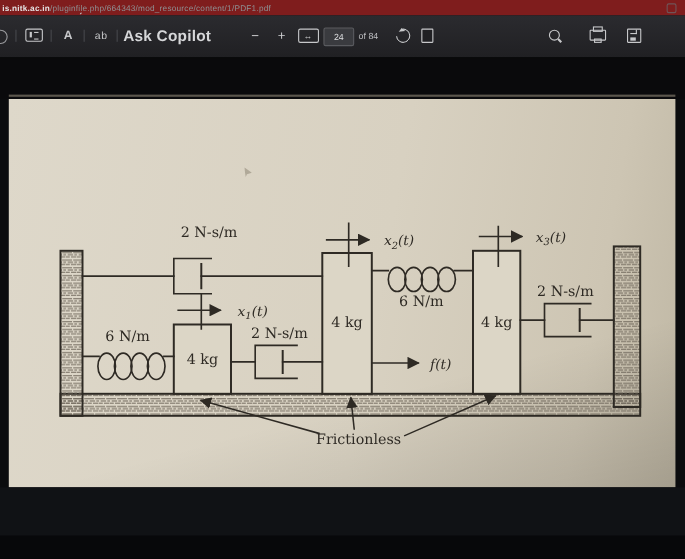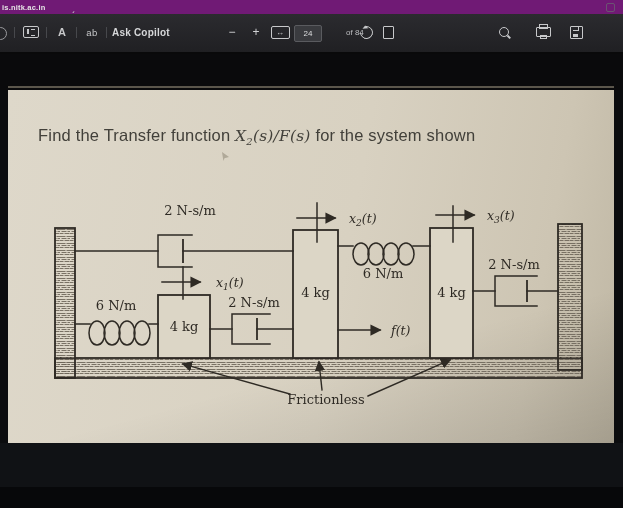--- a/index.html
+++ b/index.html
@@ -1,42 +1,42 @@
 <!DOCTYPE html>
 <html><head>
 <meta charset="utf-8">
 <style>
   html,body{margin:0;padding:0;background:#000;}
   .screen{position:relative;width:623px;height:508px;background:#0b0c0e;overflow:hidden;
           font-family:"Liberation Sans",sans-serif;-webkit-font-smoothing:antialiased;}
   
-  .addressbar{position:absolute;left:0;top:0;width:623px;height:14px;background:#701a75;
+  .addressbar{position:absolute;left:0;top:0;width:623px;height:14px;background:#7f1d1d;
               display:flex;align-items:center;font-size:7.5px;letter-spacing:.2px;}
   .addr-host{color:#e6e6e6;font-weight:bold;margin-left:2px;}
   .addr-path{color:#8f9093;}
   .addr-partial{position:absolute;right:8px;top:3px;width:7px;height:7px;border:1px solid #6a6c70;border-radius:2px;opacity:.7;}
   .toolbar{position:absolute;left:0;top:14px;width:623px;height:38px;
            background:linear-gradient(#2b2b2f,#202023);border-bottom:2px solid #09090a;}
   .ti{position:absolute;top:0;height:36px;display:flex;align-items:center;justify-content:center;
       color:#c7c8ca;font-size:9px;}
   .tb-sep{position:absolute;top:13px;width:1px;height:11px;background:#47484c;}
   .half-icon{position:absolute;left:-6px;top:13px;width:11px;height:11px;border:1.4px solid #9a9b9e;border-radius:50%;}
   .reader-ico{width:14px;height:10px;border:1.2px solid #c7c8ca;border-radius:2px;position:relative;}
   .reader-ico:before{content:"";position:absolute;left:3px;top:2px;width:1.5px;height:5px;background:#c7c8ca;}
   .reader-ico:after{content:"";position:absolute;left:7px;top:2px;width:4px;height:5px;border-top:1.2px solid #c7c8ca;border-bottom:1.2px solid #c7c8ca;}
   .textsize{font-size:11px;font-weight:bold;position:relative;}
   .textsize:after{content:"ˊ";position:absolute;right:-4px;top:-4px;font-size:9px;}
   .readaloud{font-size:9.5px;font-weight:normal;letter-spacing:.5px;}
-  .copilot{font-weight:bold;font-size:10px;color:#d6d7d9;letter-spacing:.2px;}
+  .copilot{font-weight:bold;font-size:14px;color:#d6d7d9;letter-spacing:.2px;}
   .zoomglyph{font-size:12px;color:#d0d1d3;}
   .fit-ico{width:17px;height:11px;border:1.2px solid #c7c8ca;border-radius:2px;font-size:8px;display:flex;align-items:center;justify-content:center;color:#c7c8ca;}
   .pagebox{position:absolute;left:294px;top:11px;width:26px;height:15px;background:#3a3b3f;
            border:1px solid #5a5b5f;border-radius:2px;color:#dedfe1;font-size:8px;
            display:flex;align-items:center;justify-content:center;}
-  .of-label{font-size:8px;color:#bdbec1;margin-left:20px;}
+  .of-label{font-size:8px;color:#bdbec1;}
   .rot-ico{width:11px;height:11px;border:1.5px solid #c7c8ca;border-radius:50%;border-left-color:transparent;position:relative;transform:rotate(40deg);}
   .rot-ico:after{content:"";position:absolute;left:-3px;top:-2px;border:3px solid transparent;border-right-color:#c7c8ca;transform:rotate(45deg);}
   .pages-ico{width:9px;height:11px;border:1.2px solid #c7c8ca;border-radius:1px;position:relative;background:#202023;}
   .pages-ico:before{content:"";position:absolute;left:2px;top:-3px;width:9px;height:11px;border:1.2px solid #8c8d90;z-index:-1;}
   .search-ico{width:8px;height:8px;border:1.4px solid #c7c8ca;border-radius:50%;position:relative;}
   .search-ico:after{content:"";position:absolute;left:7px;top:8px;width:4px;height:1.5px;background:#c7c8ca;transform:rotate(45deg);}
   .print-ico{width:13px;height:8px;border:1.2px solid #c7c8ca;border-radius:1px;position:relative;}
   .print-ico:before{content:"";position:absolute;left:2px;top:-4px;width:7px;height:3px;border:1.2px solid #c7c8ca;}
   .print-ico:after{content:"";position:absolute;left:3px;bottom:-3px;width:5px;height:2px;border:1.2px solid #c7c8ca;}
   .save-ico{width:11px;height:11px;border:1.2px solid #c7c8ca;border-radius:1px;position:relative;}
@@ -60,20 +60,21 @@
   .taskbar{position:absolute;left:0;top:443px;width:623px;height:44px;background:#101215;}
   .bezel{position:absolute;left:0;top:487px;width:623px;height:21px;background:#07080a;}
 </style>
 </head>
 <body>
 
 <div class="screen">
 
   <div class="addressbar">
     <span class="addr-host">is.nitk.ac.in</span>
+      <span class="addr-path">/pluginfile.php/664343/mod_resource/content/1/PDF1.pdf</span>
     <span class="addr-partial"></span>
   </div>
 
   <div class="toolbar">
     <span class="half-icon"></span>
     <span class="tb-sep" style="left:14px"></span>
     <span class="ti" style="left:22px;width:18px">
         <span class="reader-ico"></span>
       </span>
     <span class="tb-sep" style="left:46px"></span>
@@ -107,23 +108,20 @@
       </span>
     <span class="ti" style="left:568px;width:16px">
         <span class="save-ico"></span>
       </span>
   </div>
 
   <div class="pagegap"></div>
   <div class="glare"></div>
 
   <div class="page">
-    <div class="title">
-      <span>Find the Transfer function </span><span class="math"><span>X</span><sub>2</sub><span>(s)/F(s)</span></span><span> for the system shown</span>
-    </div>
     <div class="cursor"></div>
 
     <svg viewBox="0 0 560 212" style="position:absolute;left:42px;top:110px;width:560px;height:212px" stroke-linecap="square">
       <defs>
         <pattern id="hatch" width="10" height="7" patternUnits="userSpaceOnUse">
           <path d="M0 1.5 h5 M7 1.5 h3 M2 3.5 h4 M8 3.5 h2 M0 5.5 h3 M5 5.5 h4" stroke="#6e665a" stroke-width="0.9" fill="none"></path>
         </pattern>
         <marker id="arr" viewBox="0 0 10 10" refX="8.5" refY="5" markerWidth="7.5" markerHeight="7.5" orient="auto-start-reverse">
           <path d="M0 0 L10 5 L0 10 z" fill="#2e2a24"></path>
         </marker>

